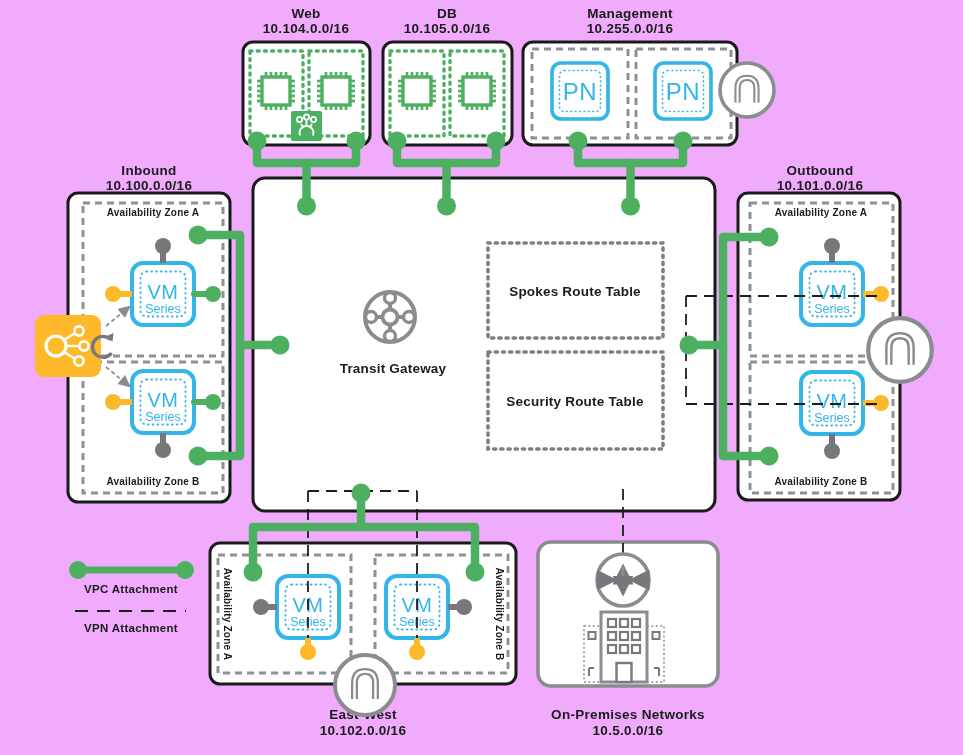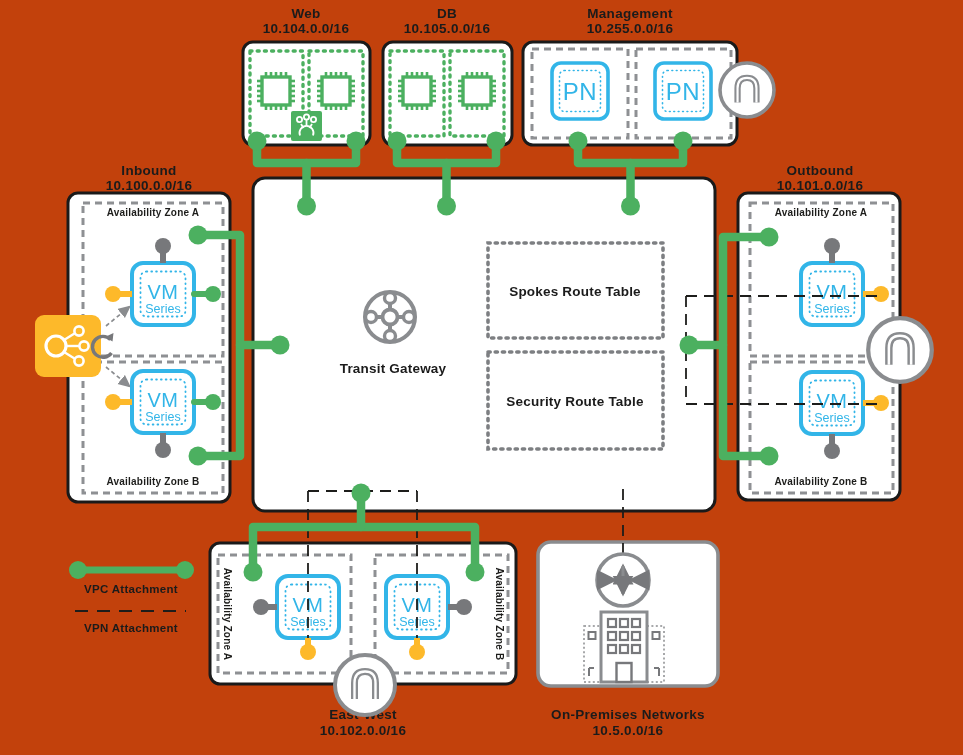--- a/index.html
+++ b/index.html
@@ -1,16 +1,16 @@
 <!DOCTYPE html>
 <html><head>
 <meta charset="utf-8">
 <style>
   html,body{margin:0;padding:0;background:#ffffff;}
-  #stage{position:relative;width:963px;height:755px;background:#c2410c;overflow:hidden;
+  #stage{position:relative;width:963px;height:755px;background:#f0abfc;overflow:hidden;
          font-family:"Liberation Sans", sans-serif;}
   svg{position:absolute;left:0;top:0;}
   .t-title{font:700 13.5px "Liberation Sans", sans-serif;fill:#1b1b1b;letter-spacing:.3px;}
   .t-az{font:700 10px "Liberation Sans", sans-serif;fill:#1d1d1b;letter-spacing:.2px;}
   .t-rt{font:700 13.5px "Liberation Sans", sans-serif;fill:#1b1b1b;letter-spacing:.2px;}
   .t-vm{font:400 20px "Liberation Sans", sans-serif;fill:#32b5e8;letter-spacing:.5px;}
   .t-series{font:400 12.5px "Liberation Sans", sans-serif;fill:#32b5e8;}
   .t-pn{font:400 24px "Liberation Sans", sans-serif;fill:#32b5e8;letter-spacing:.5px;}
   .t-legend{font:700 11.5px "Liberation Sans", sans-serif;fill:#1b1b1b;letter-spacing:.3px;}
   .anchor{text-anchor:middle;}

